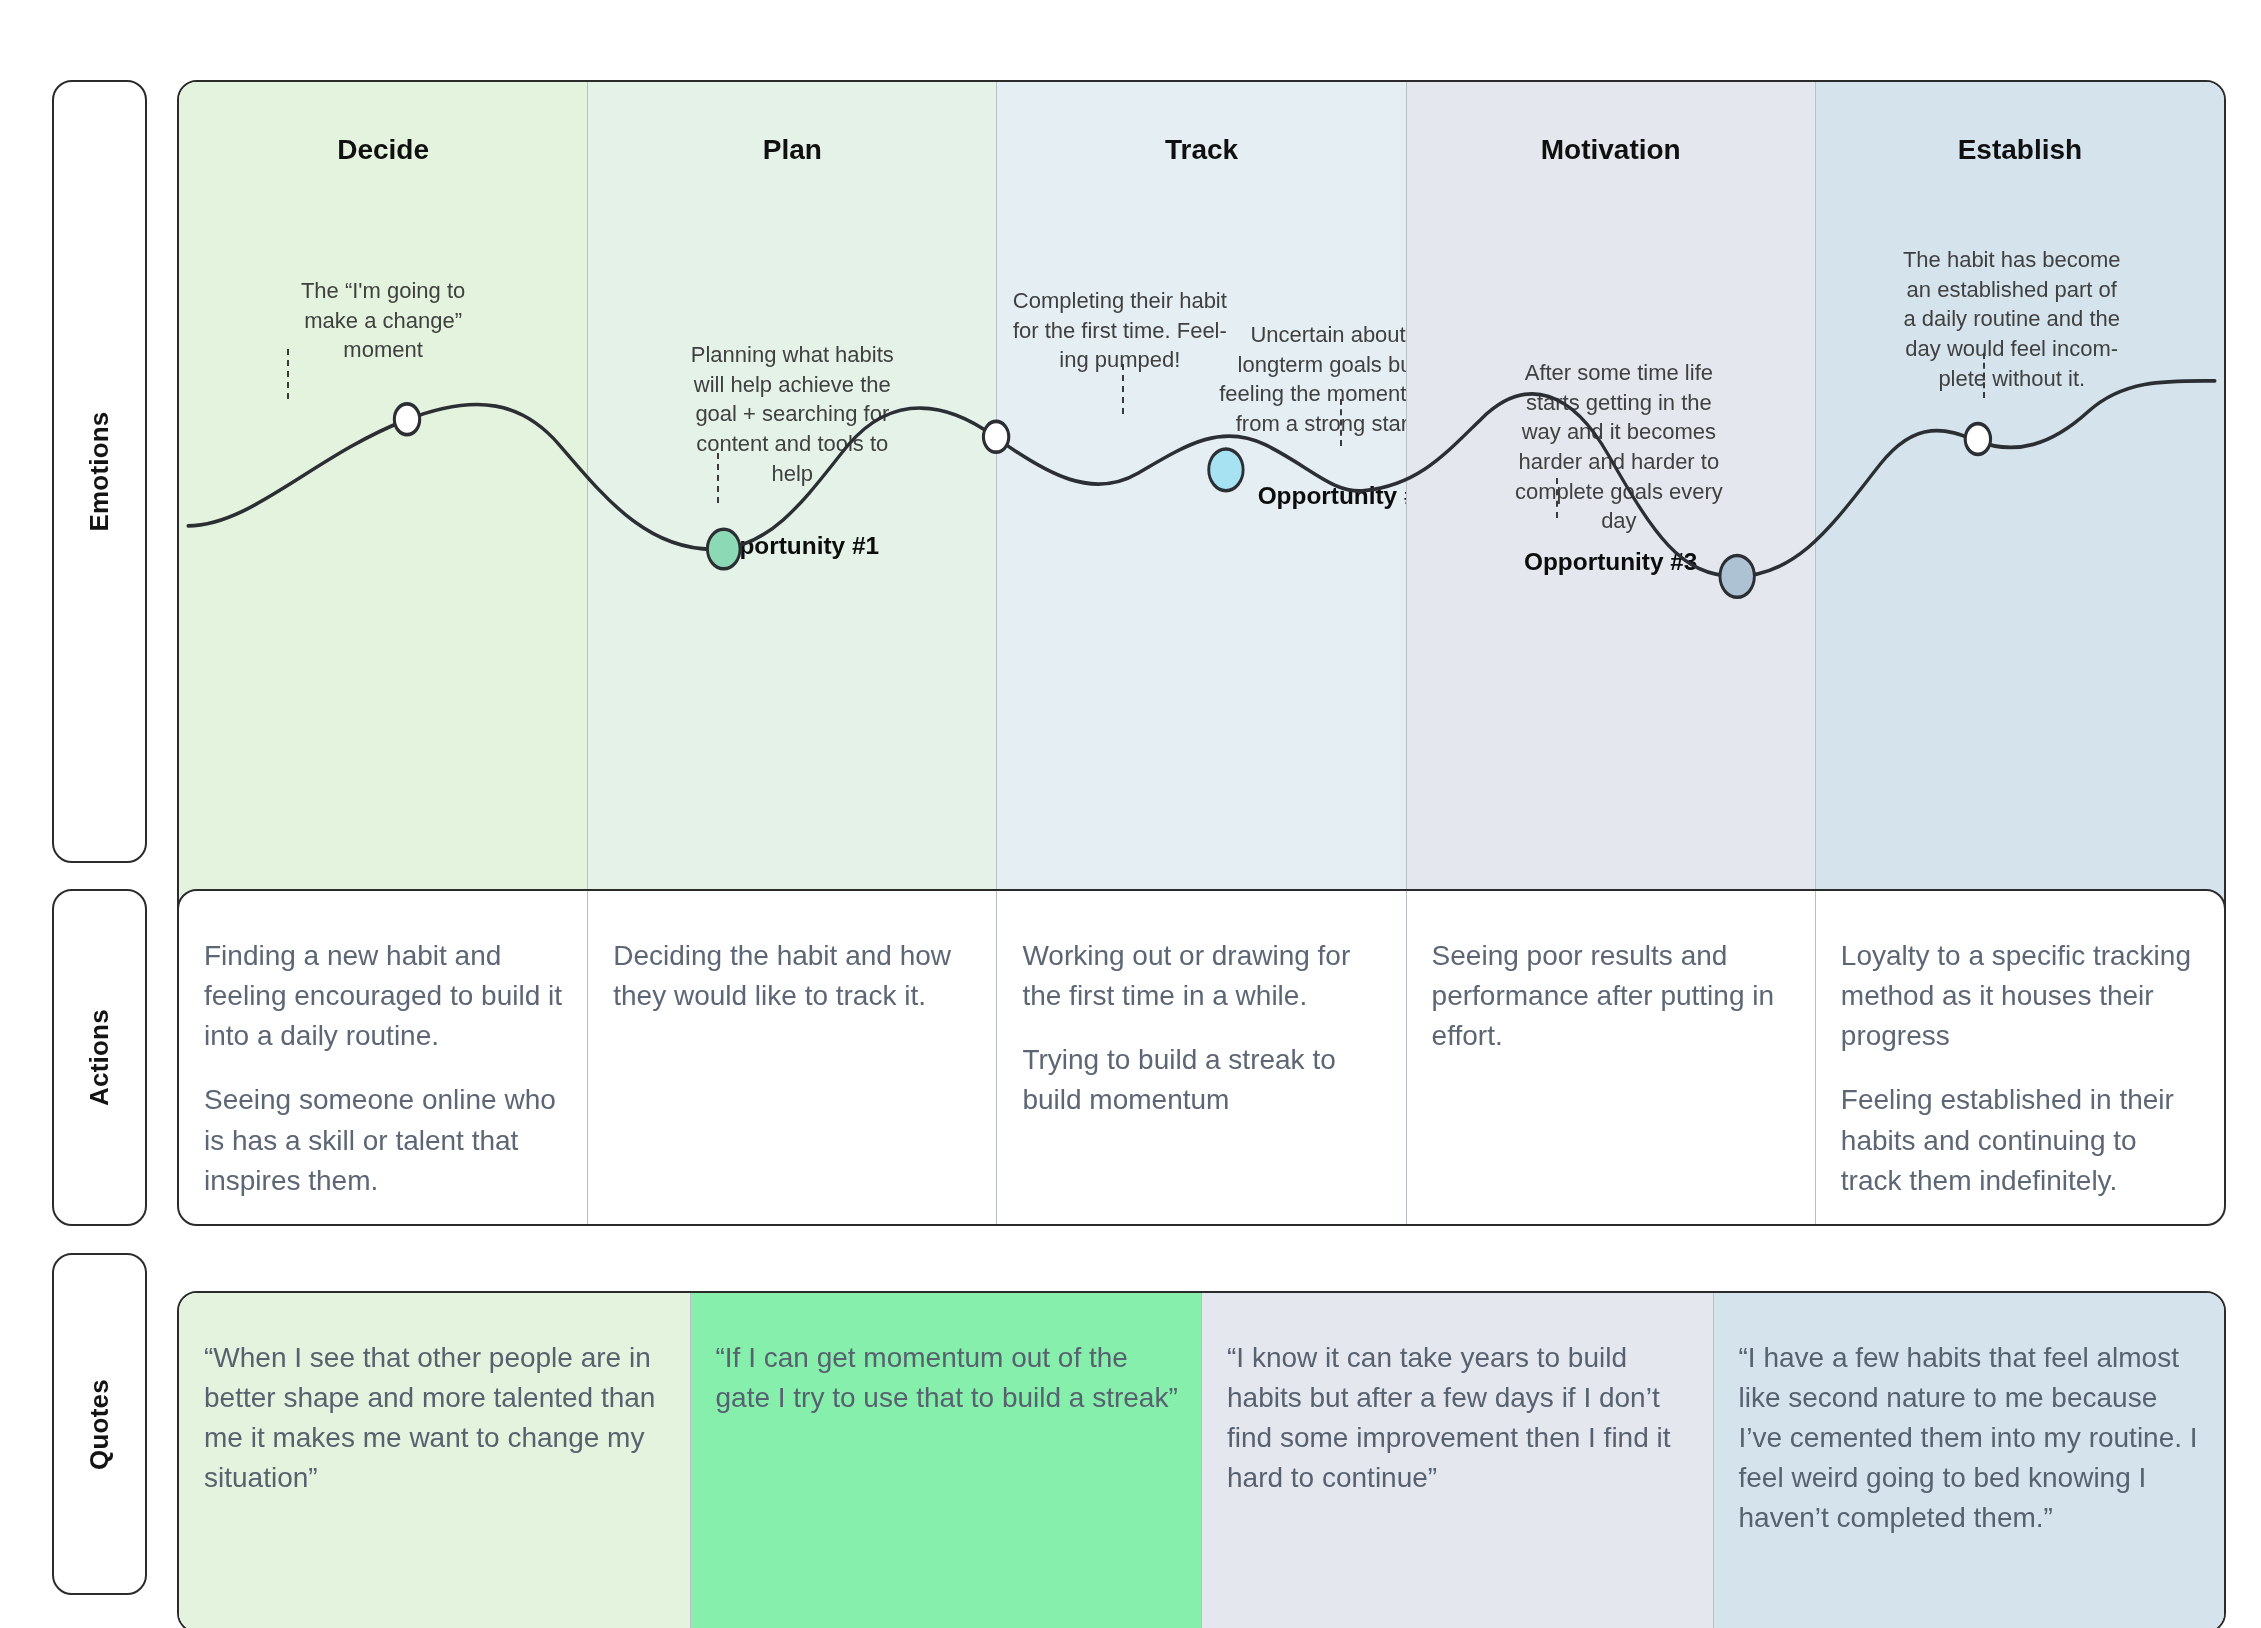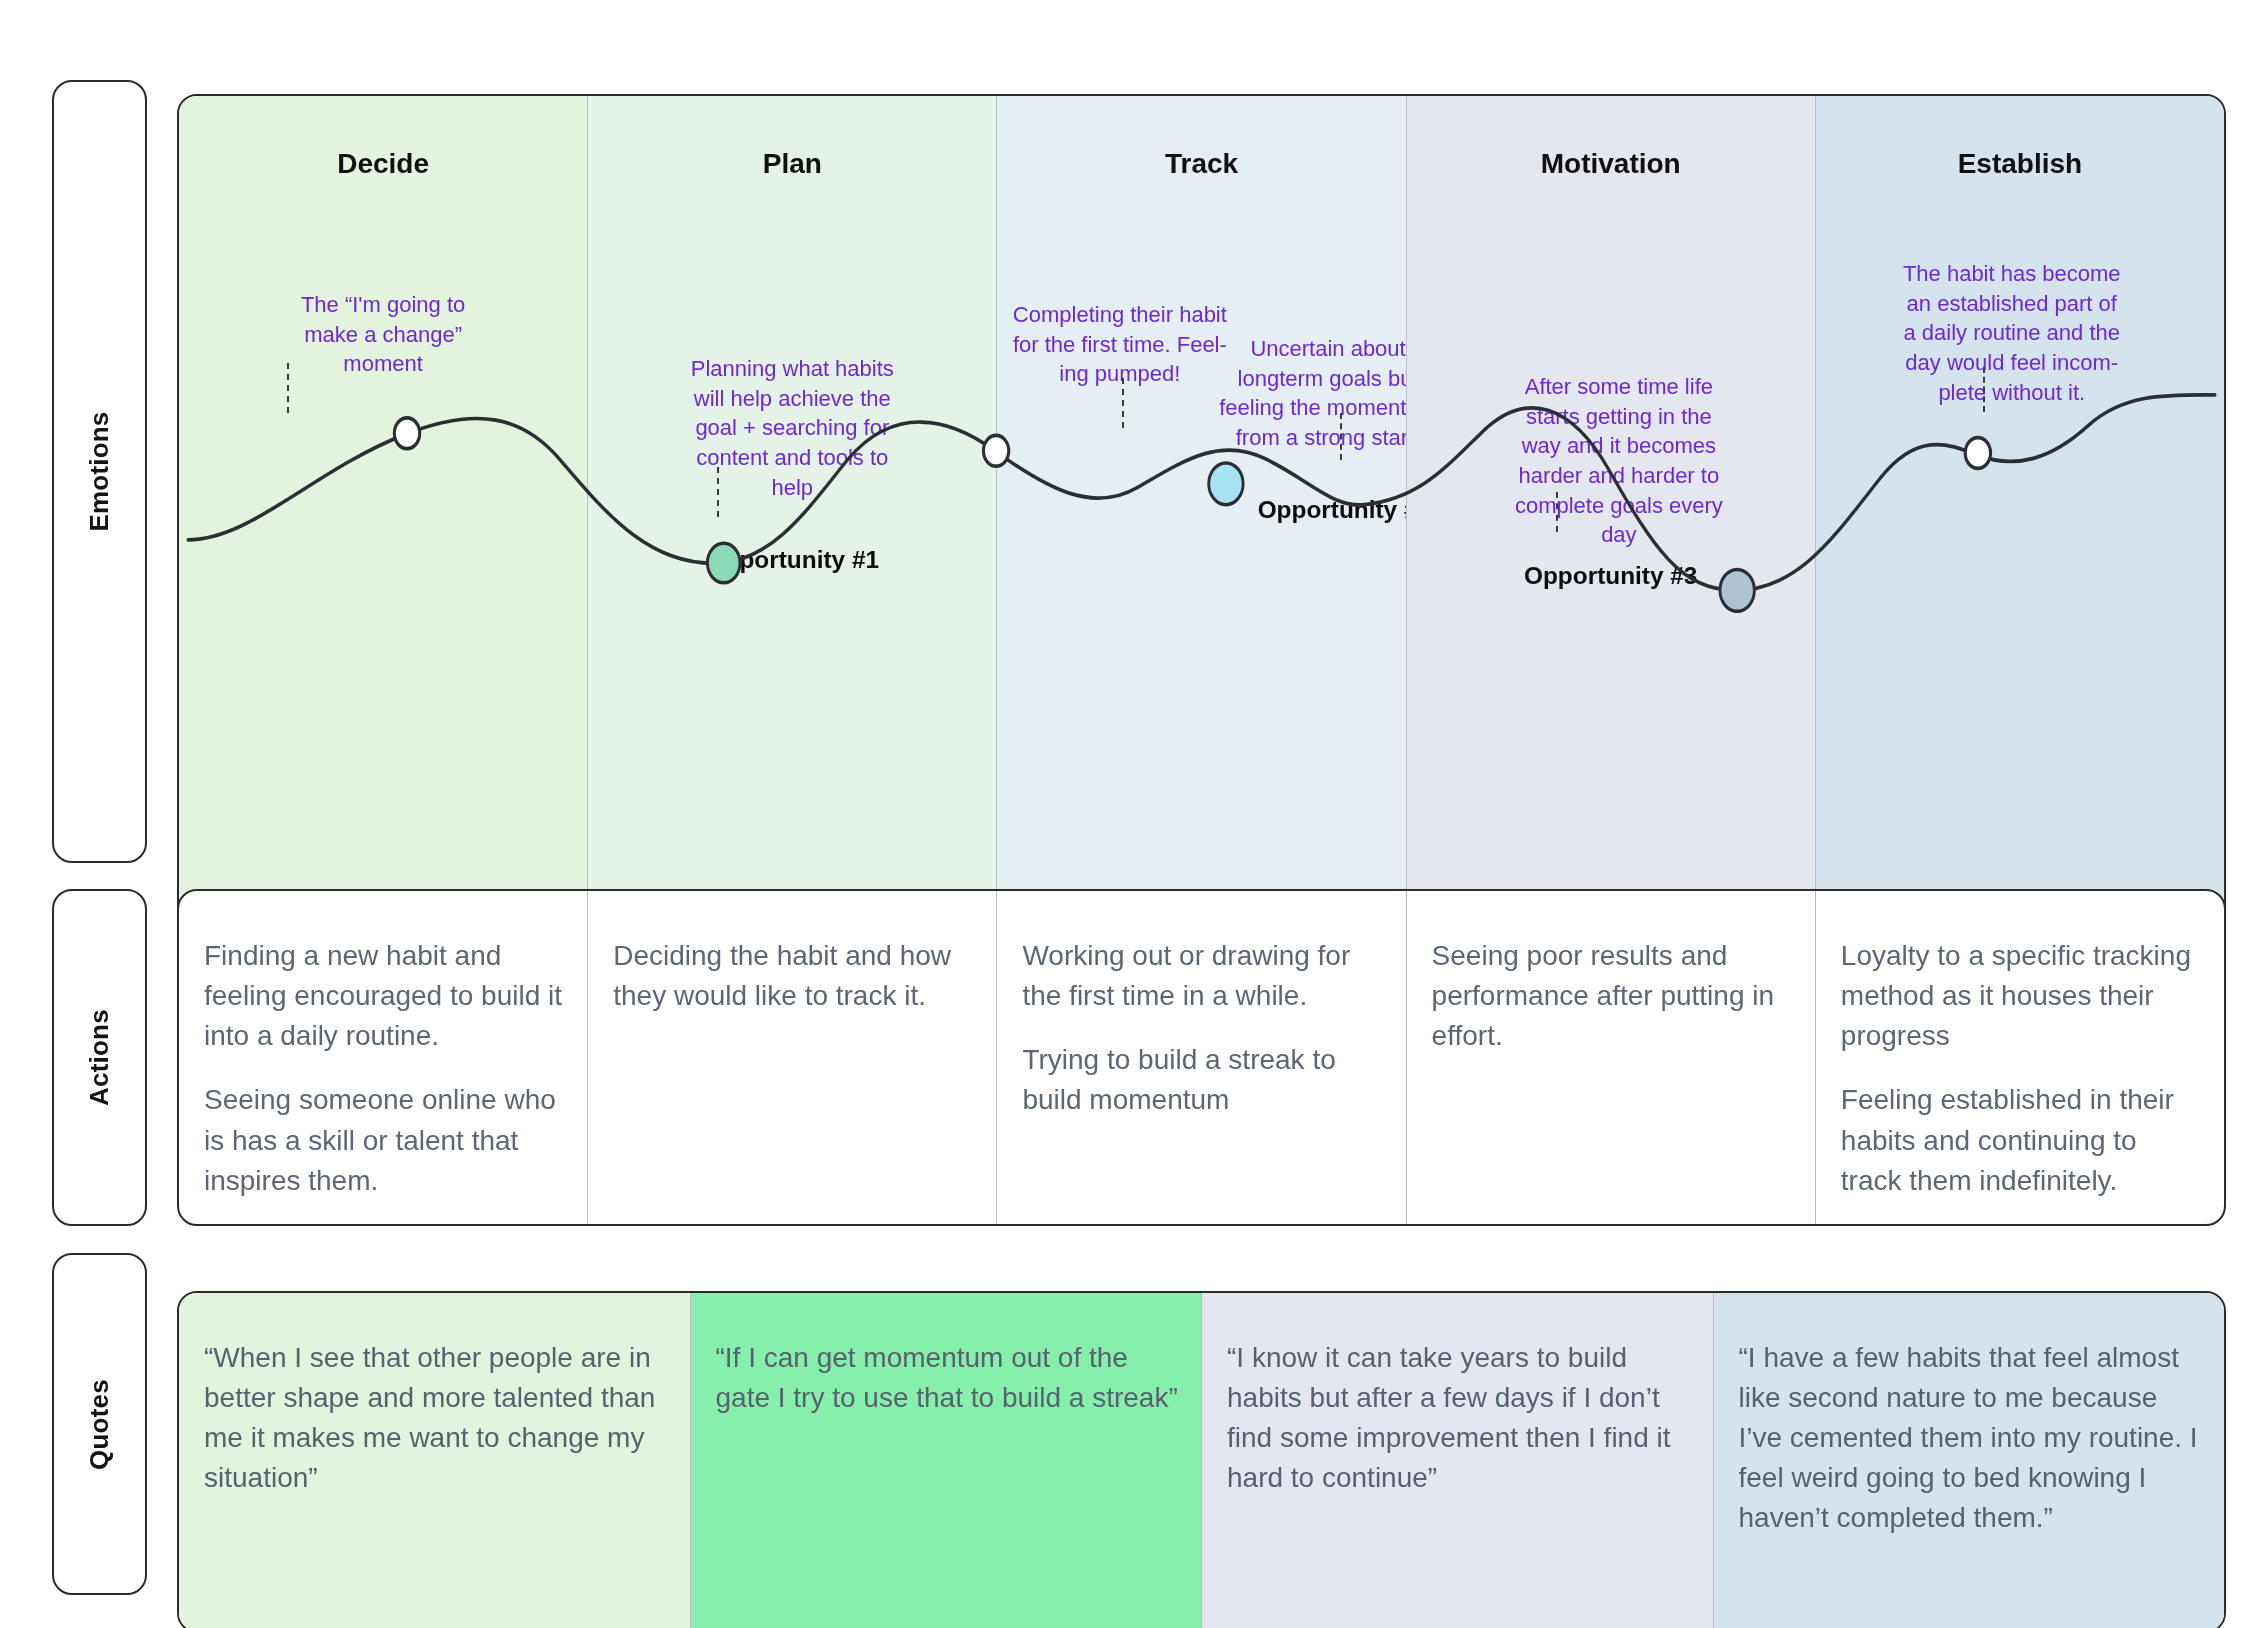--- a/index.html
+++ b/index.html
@@ -42,21 +42,21 @@
   
   .panel {
     position: absolute;
     left: 177px;
     width: 2049px;
     border: 2.3px solid #2b2b2b;
     border-radius: 20px;
     overflow: hidden;
     display: flex;
   }
-  #panel-emotions { top: 94px;  height: 951px; }
+  #panel-emotions { top: 80px;  height: 951px; }
   #panel-actions  { top: 889px; height: 337px; background:#fff; }
   #panel-quotes   { top: 1291px;height: 342px; }
 
   .col {
     position: relative;
     flex: 1 1 0;
     height: 100%;
   }
   .col + .col { border-left: 1.4px solid #b9bfc6; }
 
@@ -69,21 +69,21 @@
     font-weight: bold;
     color: #101010;
   }
 
   
   .note {
     position: absolute;
     text-align: center;
     font-size: 22px;
     line-height: 1.35;
-    color: #6d28d9;
+    color: #404040;
     white-space: pre-line;
   }
   
   .leader {
     position: absolute;
     width: 0;
     border-left: 2.7px dashed #3a3a3a;
   }
 
   

